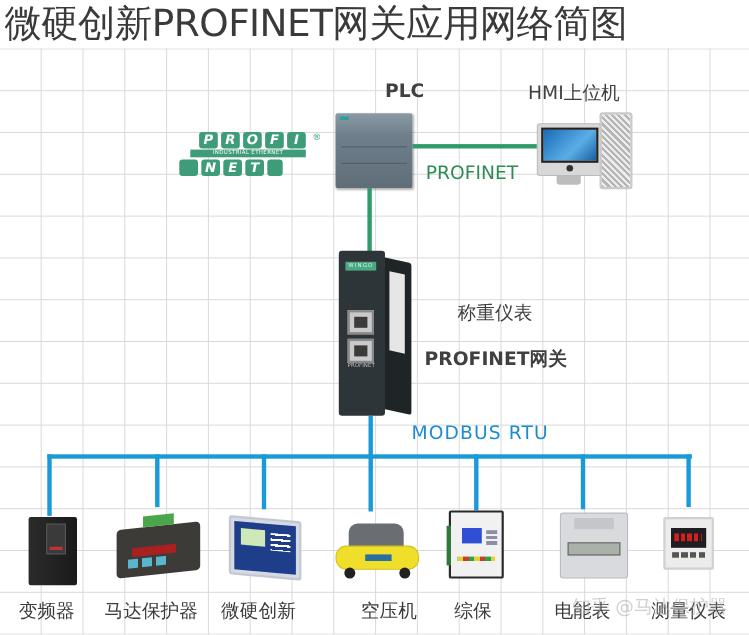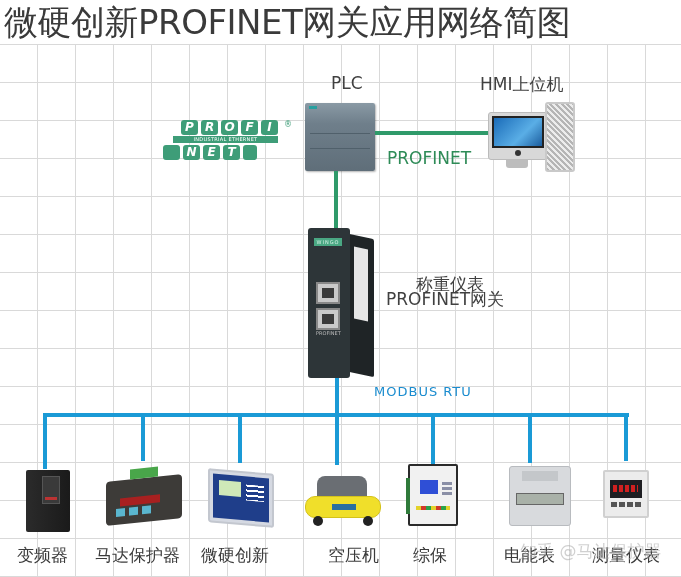--- a/index.html
+++ b/index.html
@@ -16,21 +16,21 @@
   }
 
   .title {
     position: absolute; left: 4px; top: 0px; height: 44px;
     font-size: 34px; line-height: 44px; color: #3a3a3a; letter-spacing: -0.5px;
     white-space: nowrap; font-weight: normal;
   }
 
   .label { position: absolute; font-size: 17px; color: #404040; white-space: nowrap; }
   .label.green { color: #2e8b57; }
-  .label.blue { color: #1a8ccf; font-size: 13px; letter-spacing: 1px; }
+  .label.blue { color: #1a8ccf; font-size: 17px; letter-spacing: 1px; }
 
   .line { position: absolute; }
   .gline { background: #2f9a6a; }
   .bline { background: #1a9ad6; }
 
   
   .pn-logo { position: absolute; left: 163px; top: 120px; width: 130px; width: 120px; height: 52px; }
   .pn-row { position: absolute; display: flex; gap: 3px; }
   .pn-box {
     width: 17px; height: 15px; background: #3e9d78; border-radius: 3px;
@@ -170,21 +170,21 @@
   <div class="pn-row" style="left:0px; top:25px;">
     <div class="pn-box" style="width:17px;"></div>
     <div class="pn-box">N</div>
     <div class="pn-box">E</div>
     <div class="pn-box">T</div>
     <div class="pn-box" style="width:14px;"></div>
   </div>
   <div class="pn-reg">®</div>
 </div>
 
-<div class="label" style="left:331px; top:73px;">PLC</div>
+<div class="label" style="left:350px; top:73px;font-weight:bold;">PLC</div>
 <div class="plc">
     <div class="led"></div>
   </div>
 
 <div class="label" style="left:480px; top:73px;">HMI上位机</div>
 <div class="monitor">
   <div class="screen"></div>
   <div class="apple"></div>
 </div>
 <div class="stand"></div>
@@ -198,21 +198,21 @@
   <div class="gw-side"></div>
   <div class="gw-sticker"></div>
   <div class="gw-front">
     <div class="gw-label">WINGO</div>
     <div class="gw-port" style="top:54px;"></div>
     <div class="gw-port" style="top:80px;"></div>
     <div class="gw-text">PROFINET</div>
   </div>
 </div>
 <div class="label" style="left:416px; top:273px;">称重仪表</div>
-<div class="label" style="left:386px; top:288px;">PROFINET网关</div>
+<div class="label" style="left:386px; top:315px;font-weight:bold;">PROFINET网关</div>
 
 <div class="line bline" style="left:335px; top:378px; width:4px; height:38px;"></div>
 <div class="label blue" style="left:374px; top:384px;">MODBUS RTU</div>
 <div class="line bline" style="left:43px; top:413px; width:586px; height:4px;"></div>
 <div class="line bline" style="left:43px; top:413px; width:4px; height:56px;"></div>
 <div class="line bline" style="left:141px; top:413px; width:4px; height:48px;"></div>
 <div class="line bline" style="left:238px; top:413px; width:4px; height:50px;"></div>
 <div class="line bline" style="left:335px; top:413px; width:4px; height:52px;"></div>
 <div class="line bline" style="left:431px; top:413px; width:4px; height:51px;"></div>
 <div class="line bline" style="left:528px; top:413px; width:4px; height:50px;"></div>

